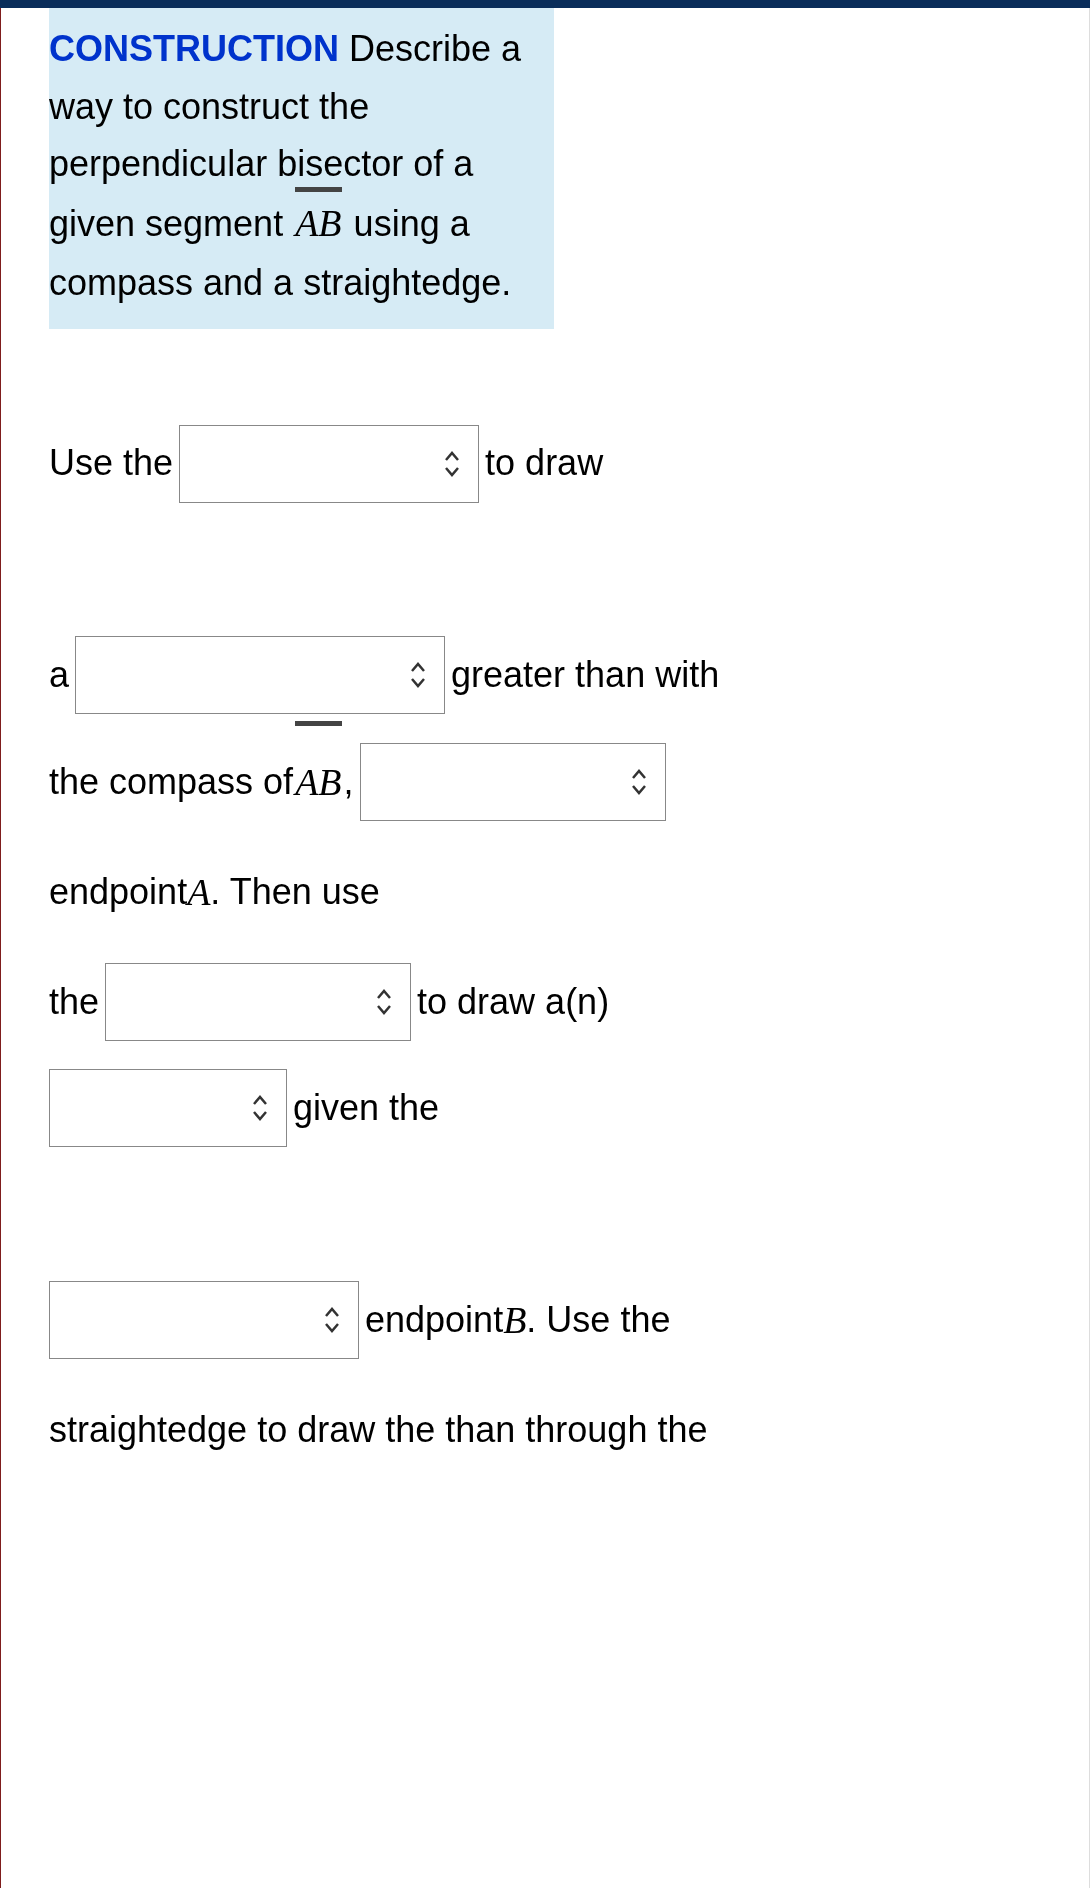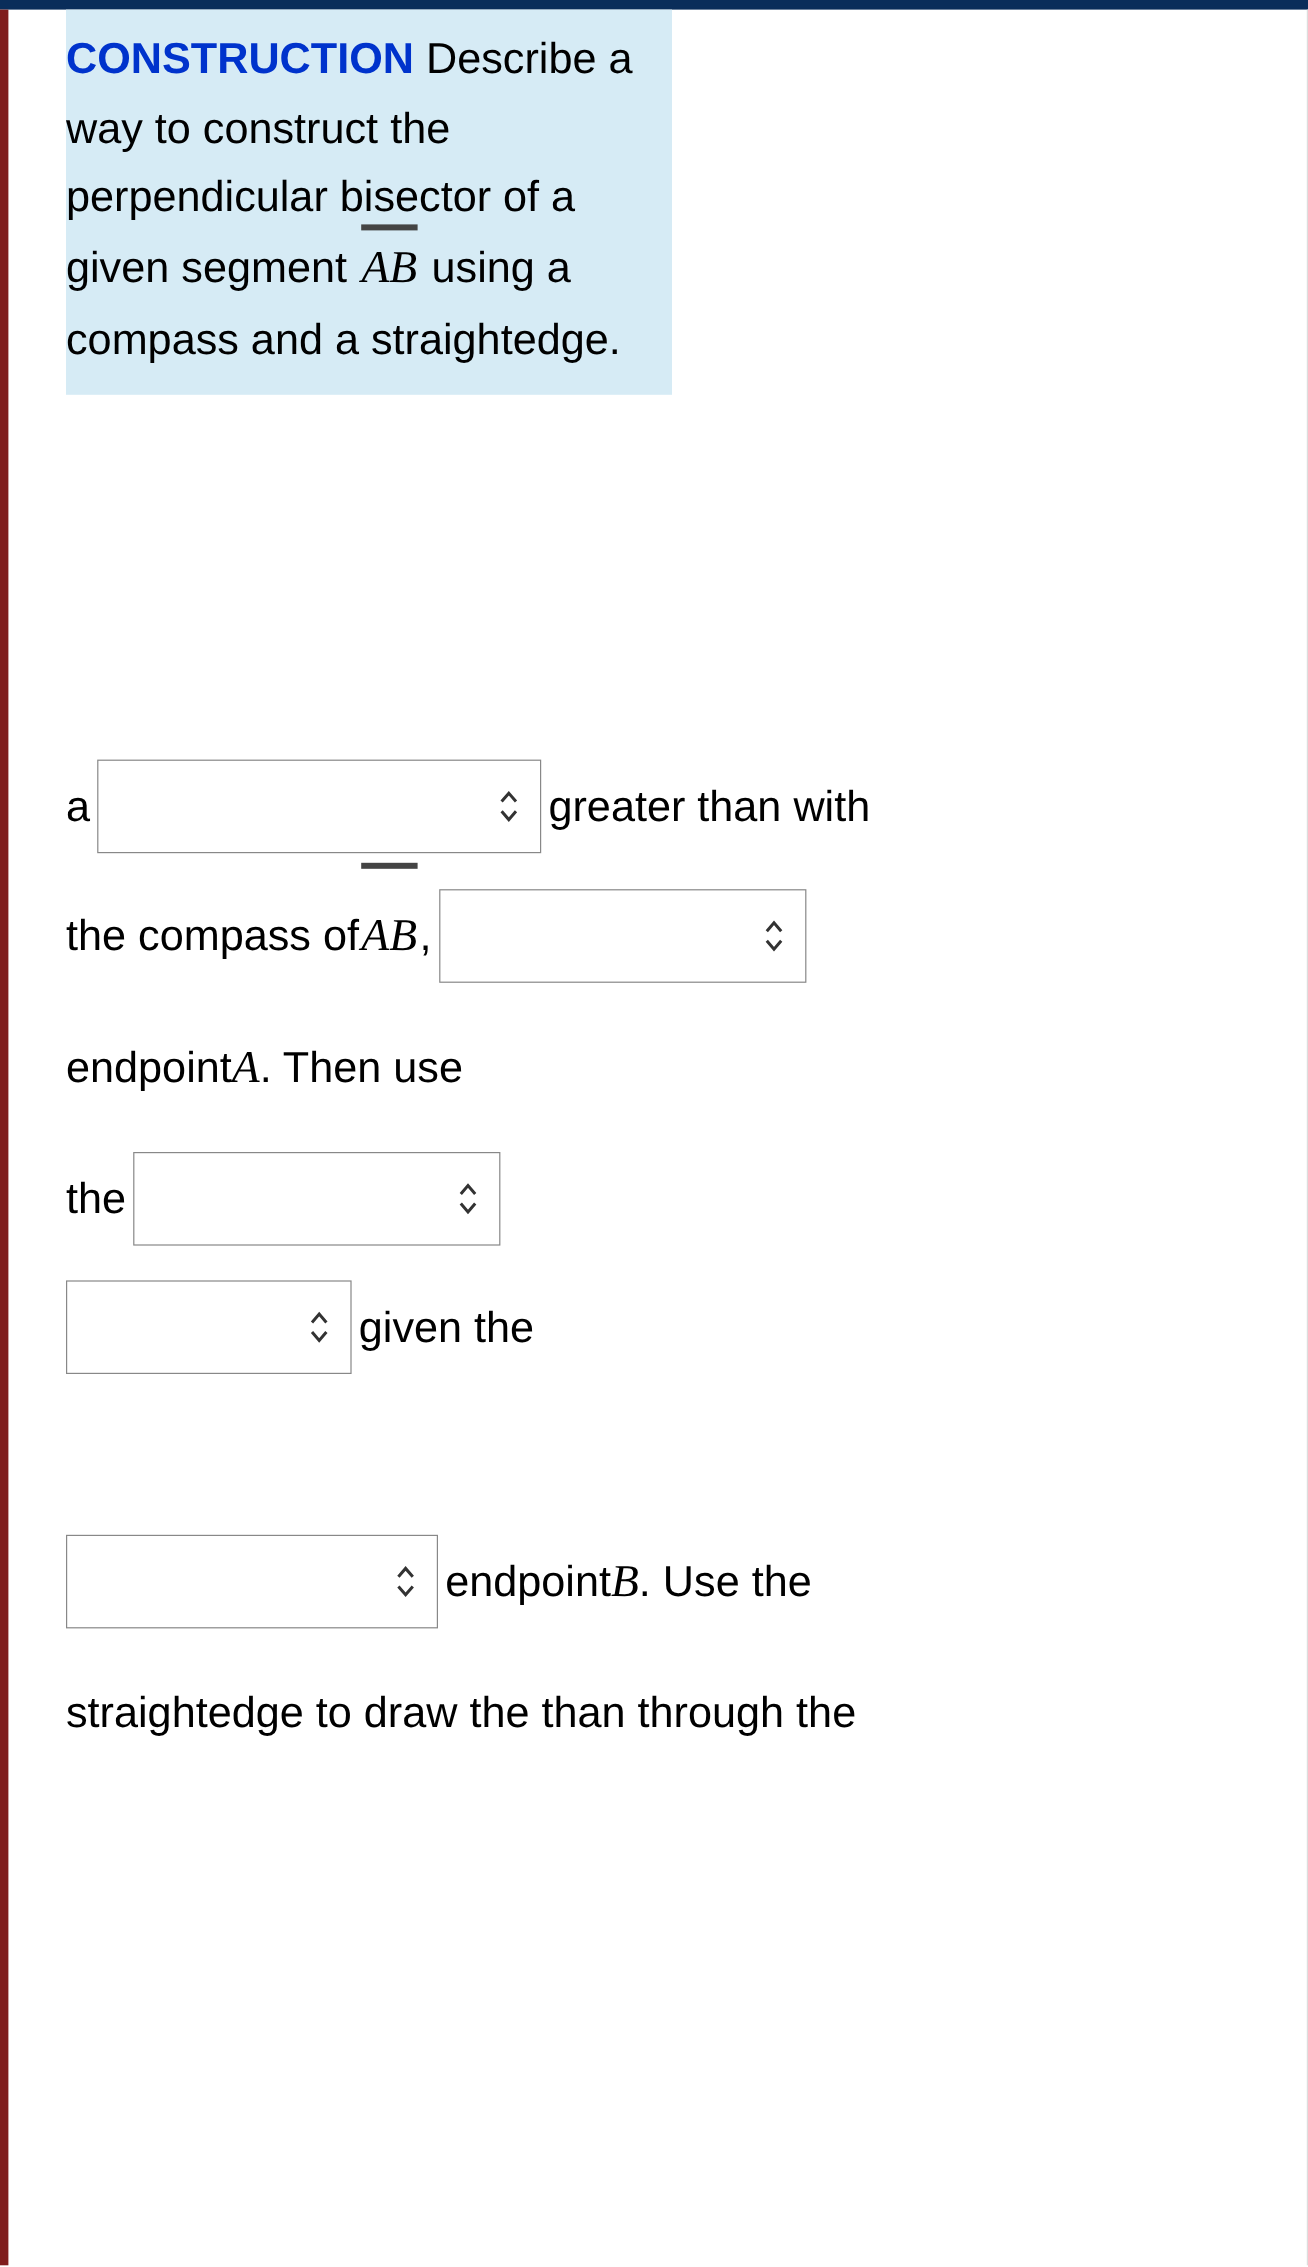--- a/index.html
+++ b/index.html
@@ -8,21 +8,21 @@
     padding: 0;
     font-family: Arial, Helvetica, sans-serif;
     background: #fff;
     color: #000;
   }
   .top-bar {
     height: 8px;
     background: #0a2d5a;
   }
   .page {
-    border-left: 7px solid #7f1d1d;
+    border-left: 1px solid #7f1d1d;
     border-right: 1px solid #ddd;
     min-height: 1880px;
     padding: 0 0 40px 0;
   }
   .prompt-box {
     background: #d6ebf5;
     margin: 0 0 0 48px;
     padding: 12px 20px 18px 0;
     width: 505px;
     font-size: 36px;
@@ -99,20 +99,31 @@
 <div class="page">
 
   <div class="prompt-box">
     <span class="heading">CONSTRUCTION</span><span> Describe a way to construct the perpendicular bisector of a given segment </span>
     <span class="overline-wrap">AB</span>
     <span> using a compass and a straightedge.</span>
   </div>
 
   <div class="answer-area">
 
+    <span class="seg">
+      <span>Use the </span>
+      <span class="dropdown dd-w1">
+        <span></span>
+        <svg viewBox="0 0 24 32">
+            <path d="M6 12 L12 5 L18 12" fill="none" stroke="#333" stroke-width="2.5"></path>
+            <path d="M6 20 L12 27 L18 20" fill="none" stroke="#333" stroke-width="2.5"></path>
+          </svg>
+      </span>
+      <span> to draw</span>
+    </span>
     <br>
 
     <br>
 
     <span class="seg">
       <span>a </span>
       <span class="dropdown dd-w3">
         <span></span>
         <svg viewBox="0 0 24 32">
             <path d="M6 12 L12 5 L18 12" fill="none" stroke="#333" stroke-width="2.5"></path>
@@ -146,20 +157,21 @@
 
     <span class="seg">
       <span>the </span>
       <span class="dropdown dd-w5">
         <span></span>
         <svg viewBox="0 0 24 32">
             <path d="M6 12 L12 5 L18 12" fill="none" stroke="#333" stroke-width="2.5"></path>
             <path d="M6 20 L12 27 L18 20" fill="none" stroke="#333" stroke-width="2.5"></path>
           </svg>
       </span>
+      <span> to draw a(n)</span>
     </span>
     <br>
 
     <span class="seg">
       <span class="dropdown dd-w6" style="margin-left:0;">
         <span></span>
         <svg viewBox="0 0 24 32">
             <path d="M6 12 L12 5 L18 12" fill="none" stroke="#333" stroke-width="2.5"></path>
             <path d="M6 20 L12 27 L18 20" fill="none" stroke="#333" stroke-width="2.5"></path>
           </svg>

